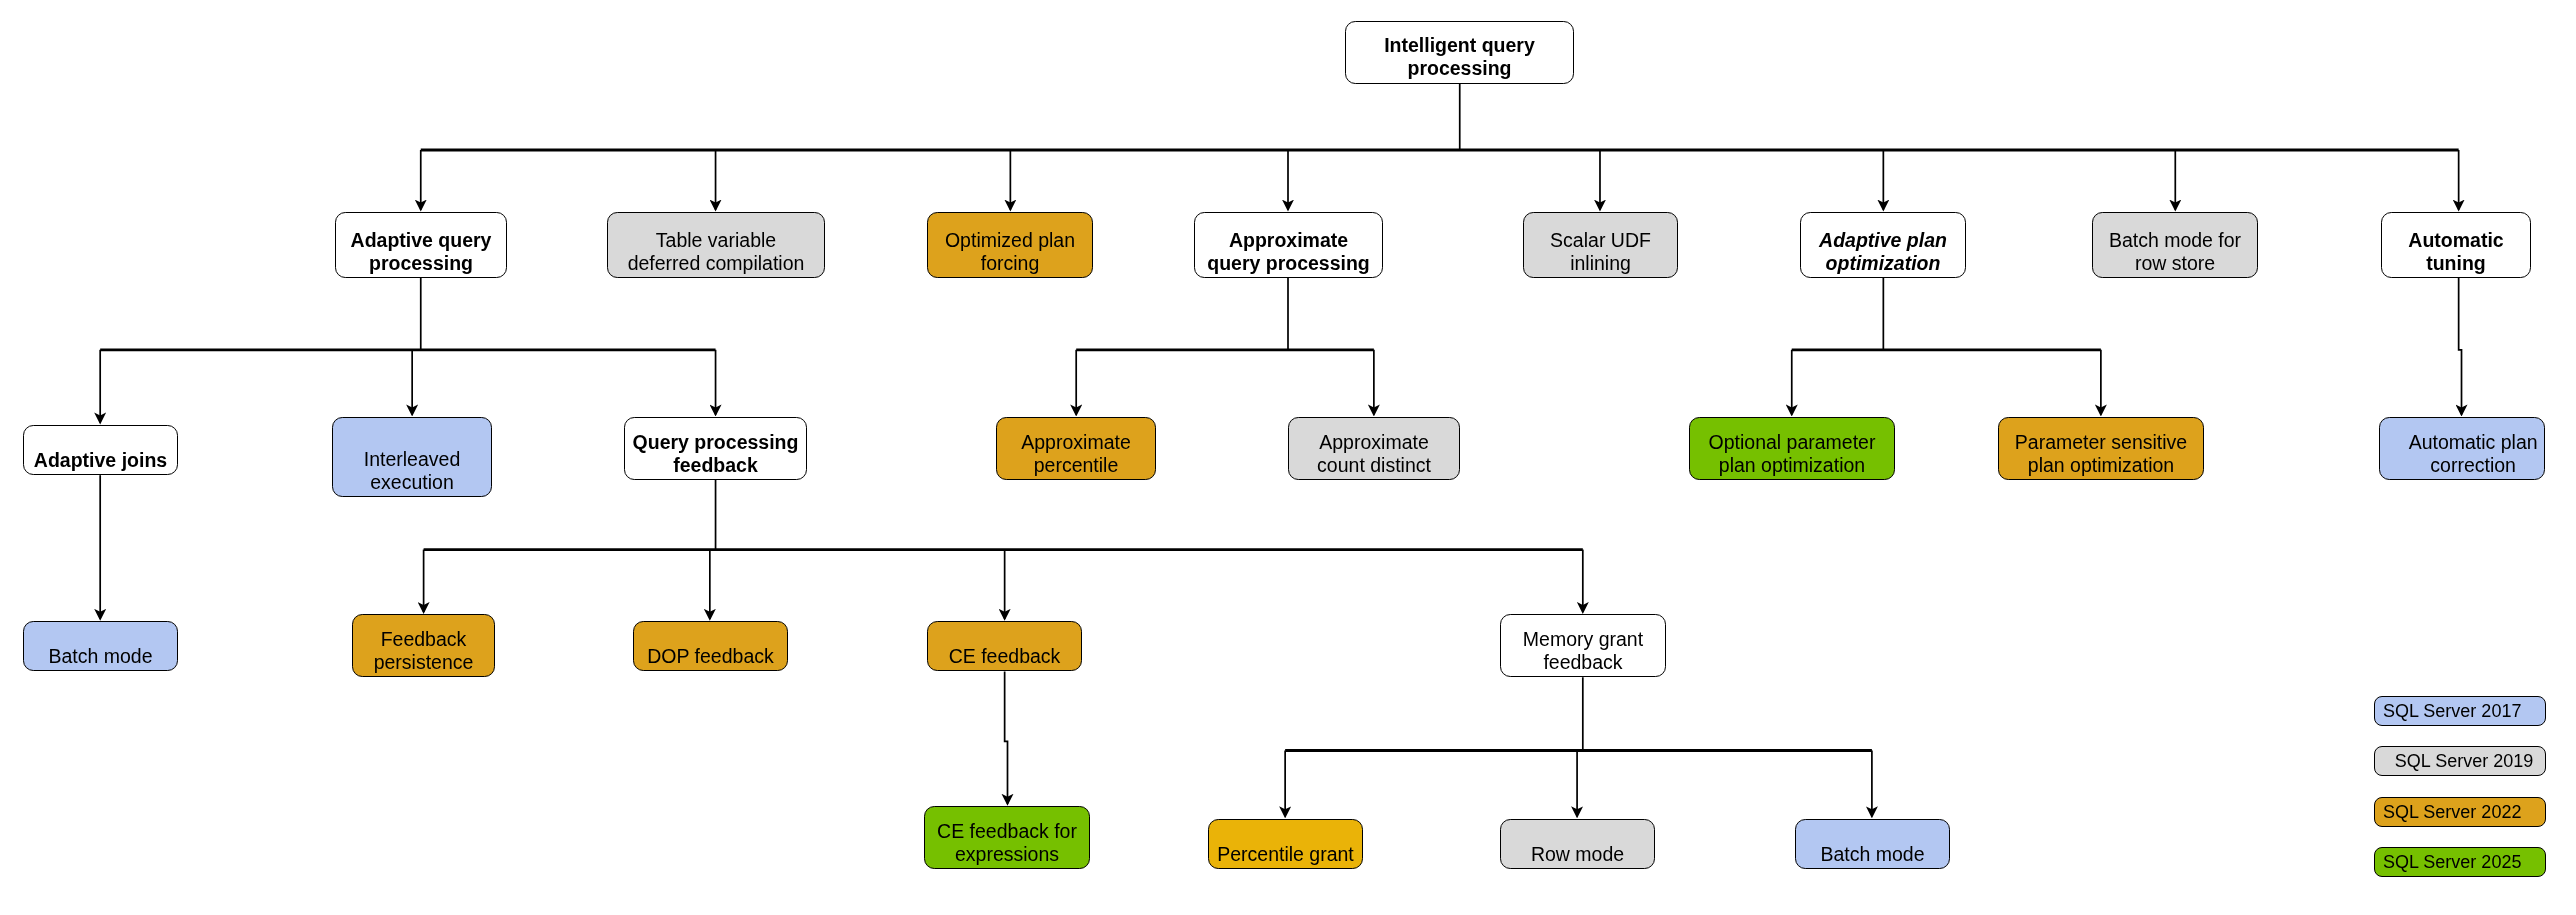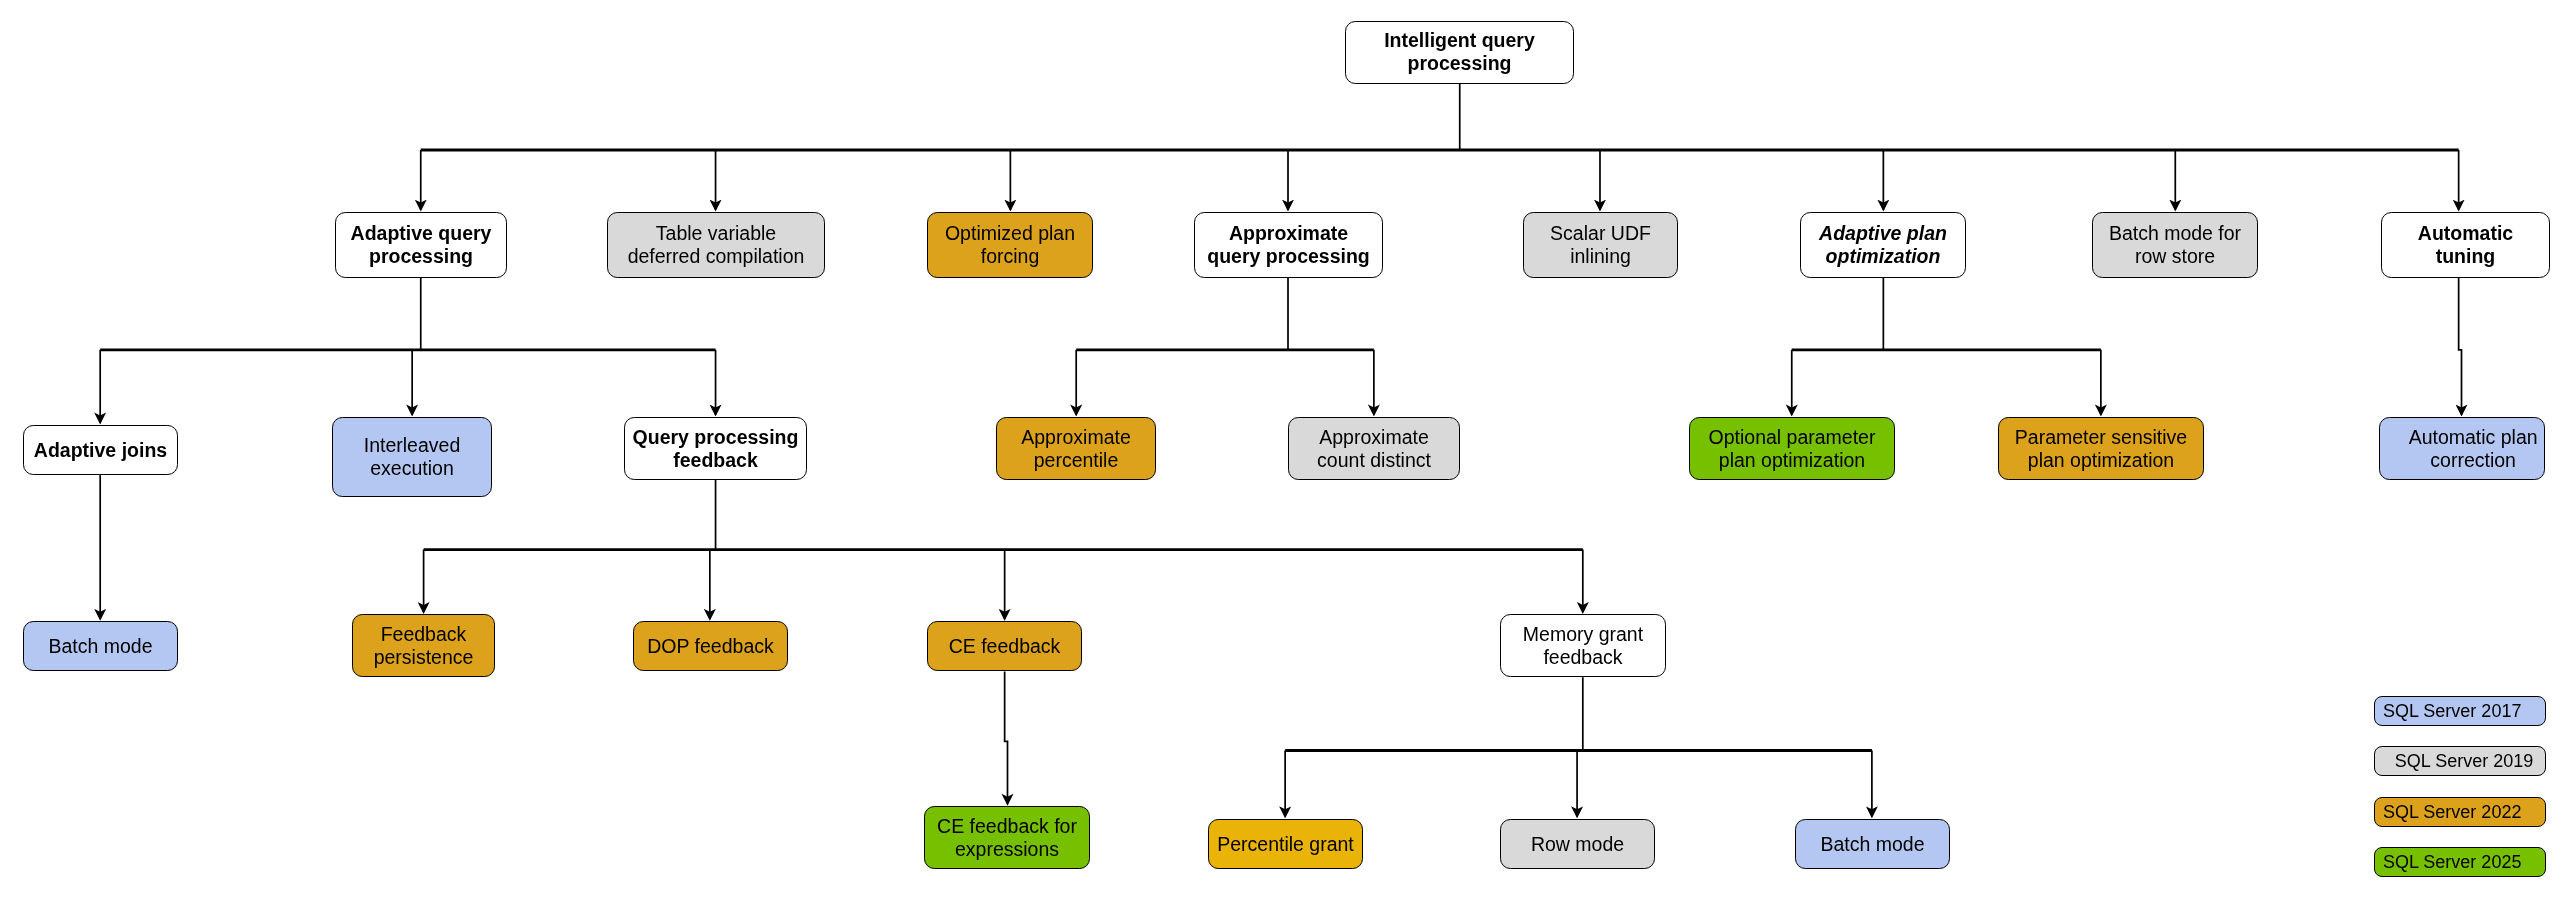--- a/index.html
+++ b/index.html
@@ -25,21 +25,21 @@
     height: 916px;
     pointer-events: none;
   }
   .node {
     position: absolute;
     box-sizing: border-box;
     border: 1.7px solid #000000;
     border-radius: 10.3px;
     background: #ffffff;
     display: flex;
-    align-items: center;
+    align-items: flex-end;
     justify-content: center;
     text-align: center;
     line-height: 1.18;
     color: #000000;
     font-size: 19.5px;
     padding: 2.3px 5.7px;
     white-space: pre-line;
     font-family: "Liberation Sans", sans-serif;
   }
   .node.bold { font-weight: bold; }
@@ -118,21 +118,21 @@
       <div class="node" style="left: 927px; top: 212px; width: 166px; height: 66px; background: rgb(221, 162, 28);"><span>Optimized plan
 forcing</span></div>
       <div class="node bold" style="left: 1194px; top: 212px; width: 189px; height: 66px; background: rgb(255, 255, 255);"><span>Approximate
 query processing</span></div>
       <div class="node" style="left: 1523px; top: 212px; width: 155px; height: 66px; background: rgb(217, 217, 217);"><span>Scalar UDF
 inlining</span></div>
       <div class="node bold" style="left: 1800px; top: 212px; width: 166px; height: 66px; background: rgb(255, 255, 255); font-style: italic;"><span>Adaptive plan
 optimization</span></div>
       <div class="node" style="left: 2092px; top: 212px; width: 166px; height: 66px; background: rgb(217, 217, 217);"><span>Batch mode for
 row store</span></div>
-      <div class="node bold" style="left: 2381px; top: 212px; width: 169px; height: 66px; background: rgb(255, 255, 255);"><span>Automatic
+      <div class="node bold" style="left: 2381px; top: 212px; width: 150px; height: 66px; background: rgb(255, 255, 255);"><span>Automatic
 tuning</span></div>
       <div class="node bold" style="left: 23px; top: 425px; width: 155px; height: 50px; background: rgb(255, 255, 255);"><span>Adaptive joins</span></div>
       <div class="node" style="left: 332px; top: 417px; width: 160px; height: 80px; background: rgb(179, 199, 242);"><span>Interleaved
 execution</span></div>
       <div class="node bold" style="left: 624px; top: 417px; width: 183px; height: 63px; background: rgb(255, 255, 255);"><span>Query processing
 feedback</span></div>
       <div class="node" style="left: 996px; top: 417px; width: 160px; height: 63px; background: rgb(221, 162, 28);"><span>Approximate
 percentile</span></div>
       <div class="node" style="left: 1288px; top: 417px; width: 172px; height: 63px; background: rgb(217, 217, 217);"><span>Approximate
 count distinct</span></div>

